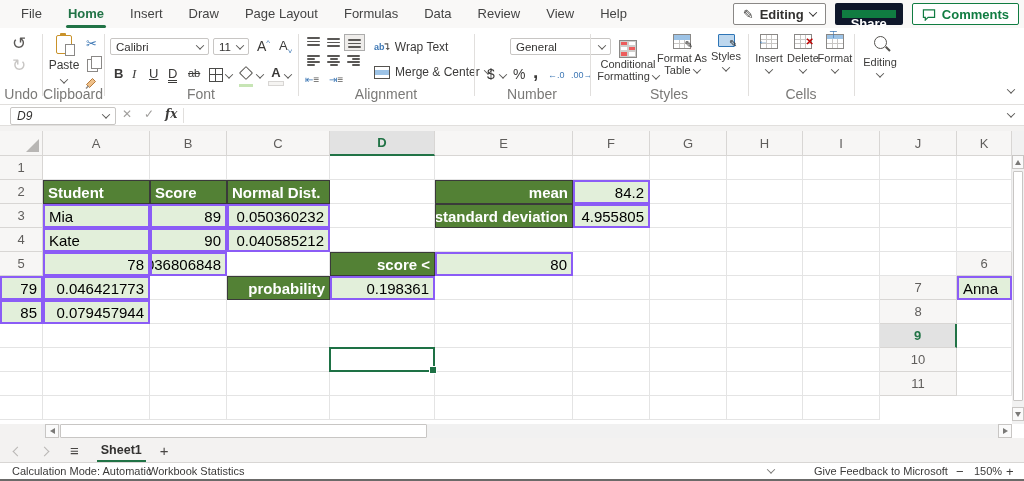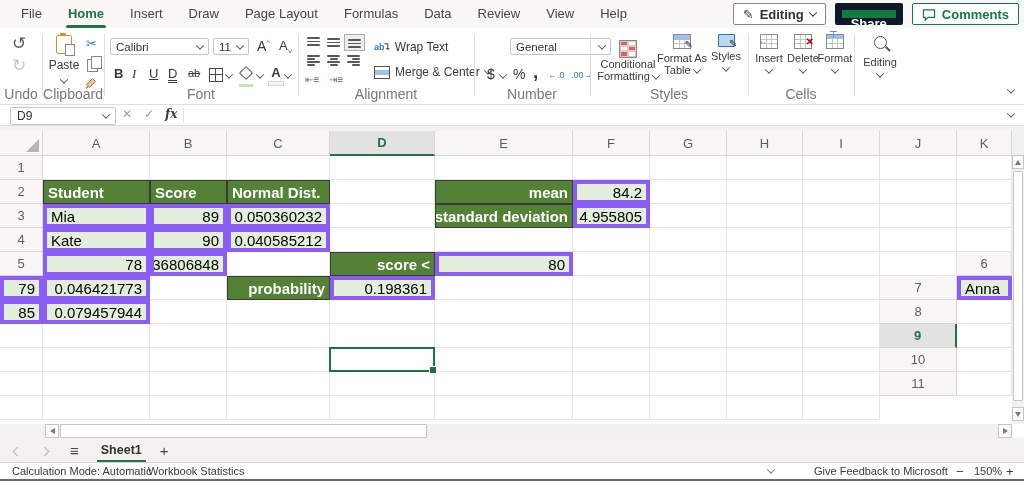--- a/index.html
+++ b/index.html
@@ -54,37 +54,37 @@
   .ic-cf i{border:0.5px solid #d0cecc;}
   .ic-cf i.red{background:#ED5C5C;}
   .ov{position:absolute;font-size:10px;line-height:1;}
   .ic-mag{position:relative;display:inline-block;width:11px;height:11px;border:1.6px solid #55534f;border-radius:50%;}
   .ic-mag::after{content:"";position:absolute;width:6px;height:1.6px;background:#55534f;transform:rotate(45deg);right:-5px;bottom:-2px;}
   .twoline{text-align:center;font-size:11px;line-height:12px;color:#3b3a39;}
 
   
   .frow{position:absolute;left:0;top:104px;width:1024px;height:22px;background:#fff;border-top:1px solid #E1DFDD;border-bottom:1px solid #E1DFDD;box-sizing:border-box;}
   .namebox{position:absolute;left:10px;top:2px;width:92px;height:16px;border:1px solid #C8C6C4;border-radius:2px;background:#fff;
-      display:flex;align-items:center;justify-content:space-between;padding:0 6px;font-size:12px;}
+      display:flex;align-items:center;justify-content:space-between;padding:0 6px;font-size:12px;font-style:italic;}
   .fbtn{position:absolute;top:2px;font-size:12px;color:#A19F9D;}
   .fx{font-family:"DejaVu Serif",serif;font-style:italic;font-weight:700;color:#3b3a39;}
   .hgap{position:absolute;left:0;top:126px;width:1024px;height:5px;background:#F3F2F1;}
 
   
   .grid{position:absolute;left:0;top:131px;width:1012px;height:293px;background:#fff;display:grid;overflow:hidden;}
   .ch{background:#F7F6F5;border-right:1px solid #D8D6D4;border-bottom:1px solid #D8D6D4;color:#605E5C;font-size:13px;
       display:flex;align-items:center;justify-content:center;box-sizing:border-box;cursor:pointer;}
   .ch.selc{background:#E2E2E2;color:#217346;font-weight:700;border-bottom:2px solid #217346;}
   .ch.selr{background:#E2E2E2;color:#217346;font-weight:700;border-right:2px solid #217346;}
   .corner{background:#F7F6F5;border-right:1px solid #D8D6D4;border-bottom:1px solid #D8D6D4;position:relative;box-sizing:border-box;}
   .corner::after{content:"";position:absolute;right:3px;bottom:3px;border-left:13px solid transparent;border-bottom:13px solid #B8B6B4;}
   .cell{background:#fff;border-right:1px solid #E4E4E4;border-bottom:1px solid #E4E4E4;font-size:15px;color:#000;
       display:flex;align-items:center;padding:0 4px;white-space:nowrap;overflow:hidden;box-sizing:border-box;cursor:cell;}
   .c-th{background:#538135;color:#fff;font-weight:700;border:1px solid #3a3a3a;}
-  .c-td{background:#E2EFDA;border:4px solid #8b5cf6;}
+  .c-td{background:#E2EFDA;border:2px solid #8b5cf6;}
   .l{justify-content:flex-start;}
   .r{justify-content:flex-end;}
   .sel{position:absolute;border:2px solid #1E7145;background:transparent;box-sizing:border-box;}
   .sel b{position:absolute;right:-4px;bottom:-4px;width:6px;height:6px;background:#1E7145;border:1px solid #fff;}
 
   
   .vscroll{position:absolute;left:1012px;top:131px;width:12px;height:293px;background:#F1F1F1;}
   .hscroll{position:absolute;left:43px;top:424px;width:969px;height:14px;background:#F1F1F1;}
   .hscroll-left{position:absolute;left:0;top:424px;width:43px;height:14px;background:#F3F2F1;}
   .sbtn{position:absolute;background:#FAFAFA;border:1px solid #C8C6C4;display:flex;align-items:center;justify-content:center;box-sizing:border-box;color:#7a7977;}

